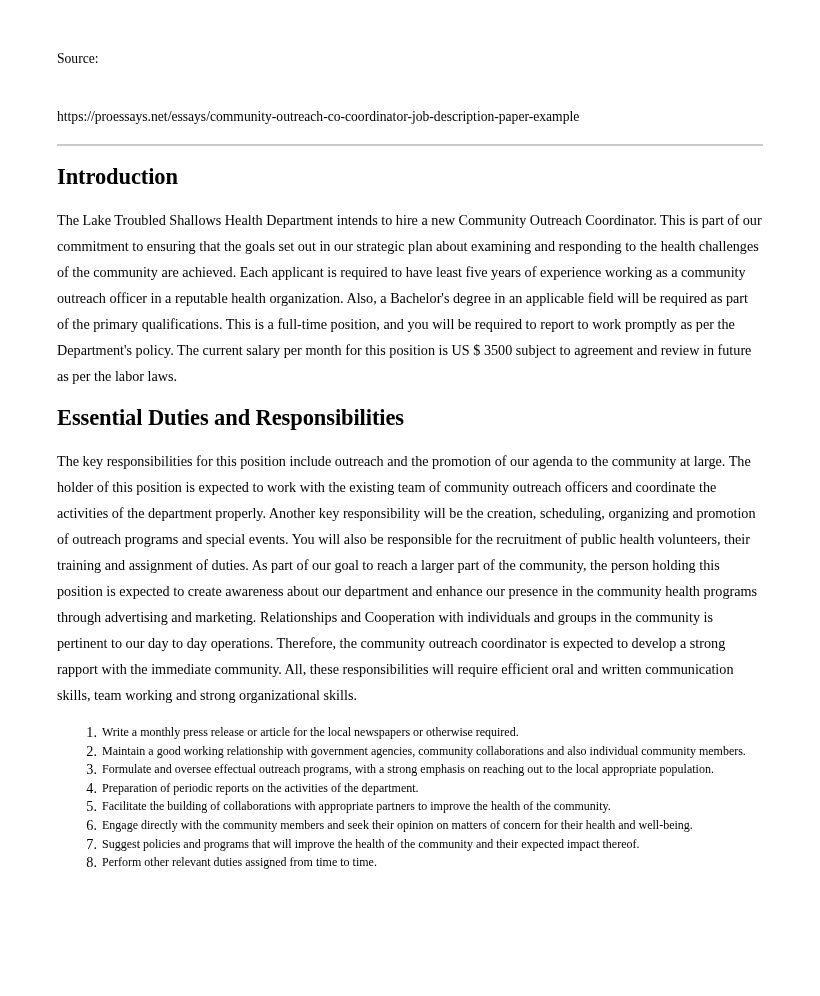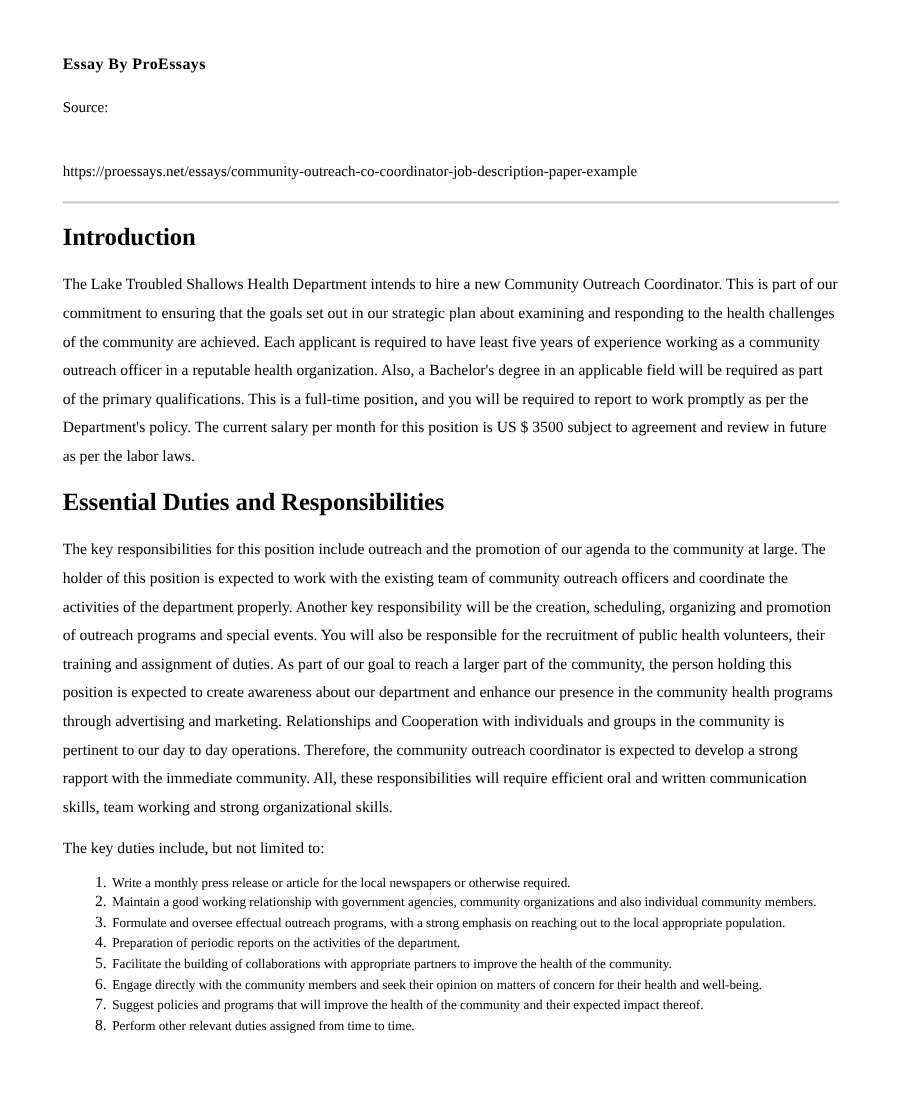--- a/index.html
+++ b/index.html
@@ -115,43 +115,41 @@
     font-size: 14.2px;
     line-height: 17.6px;
   }
 </style>
 </head>
 <body style="background: rgb(255, 255, 255); color: rgb(0, 0, 0);">
 
 <div class="page">
   <div class="content">
 
-    <div class="masthead">Essay By ProEssays</div>
 
     <div class="source-block">
       <span class="source-label">Source:</span>
       <span class="source-url">https://proessays.net/essays/community-outreach-co-coordinator-job-description-paper-example</span>
     </div>
 
     <hr class="divider" style="border-top-color: rgb(201, 201, 201);">
 
 
     <h2 class="section-heading">Introduction</h2>
 
     <p class="para">The Lake Troubled Shallows Health Department intends to hire a new Community Outreach Coordinator. This is part of our commitment to ensuring that the goals set out in our strategic plan about examining and responding to the health challenges of the community are achieved. Each applicant is required to have least five years of experience working as a community outreach officer in a reputable health organization. Also, a Bachelor's degree in an applicable field will be required as part of the primary qualifications. This is a full-time position, and you will be required to report to work promptly as per the Department's policy. The current salary per month for this position is US $ 3500 subject to agreement and review in future as per the labor laws.</p>
 
     <h2 class="section-heading tight-top">Essential Duties and Responsibilities</h2>
 
     <p class="para">The key responsibilities for this position include outreach and the promotion of our agenda to the community at large. The holder of this position is expected to work with the existing team of community outreach officers and coordinate the activities of the department properly. Another key responsibility will be the creation, scheduling, organizing and promotion of outreach programs and special events. You will also be responsible for the recruitment of public health volunteers, their training and assignment of duties. As part of our goal to reach a larger part of the community, the person holding this position is expected to create awareness about our department and enhance our presence in the community health programs through advertising and marketing. Relationships and Cooperation with individuals and groups in the community is pertinent to our day to day operations. Therefore, the community outreach coordinator is expected to develop a strong rapport with the immediate community. All, these responsibilities will require efficient oral and written communication skills, team working and strong organizational skills.</p>
 
-    <p class="lead-in">The key duties include, but not limited to:</p>
 
     <ol class="duties-list">
       <li>Write a monthly press release or article for the local newspapers or otherwise required.</li>
-      <li>Maintain a good working relationship with government agencies, community organizations and also individual community members.</li>
+      <li>Maintain a good working relationship with government agencies, community collaborations and also individual community members.</li>
       <li>Formulate and oversee effectual outreach programs, with a strong emphasis on reaching out to the local appropriate population.</li>
       <li>Preparation of periodic reports on the activities of the department.</li>
       <li>Facilitate the building of collaborations with appropriate partners to improve the health of the community.</li>
       <li>Engage directly with the community members and seek their opinion on matters of concern for their health and well-being.</li>
       <li>Suggest policies and programs that will improve the health of the community and their expected impact thereof.</li>
       <li>Perform other relevant duties assigned from time to time.</li>
     </ol>
 
   </div>
 </div>

